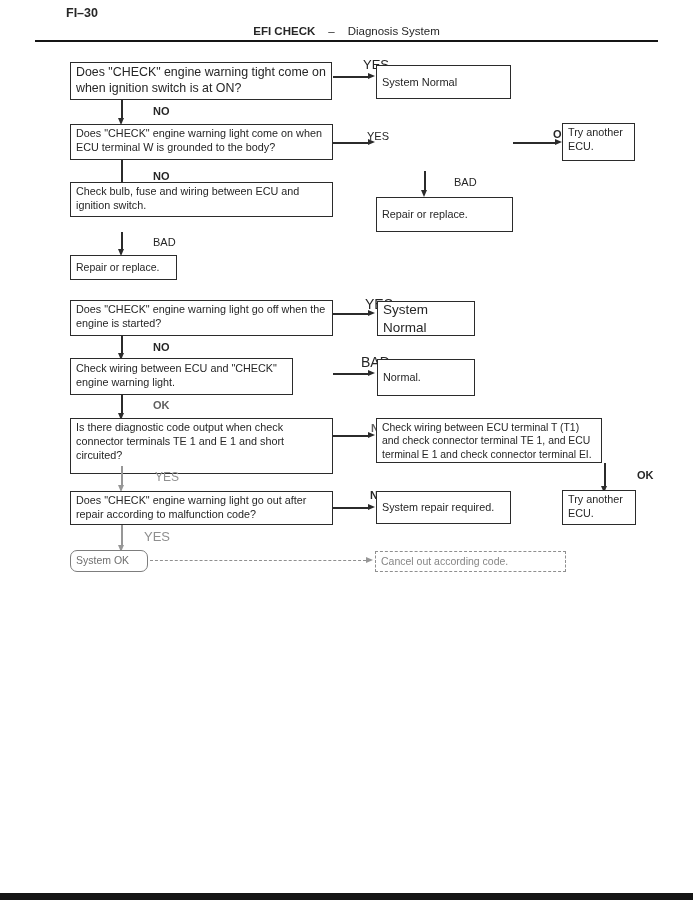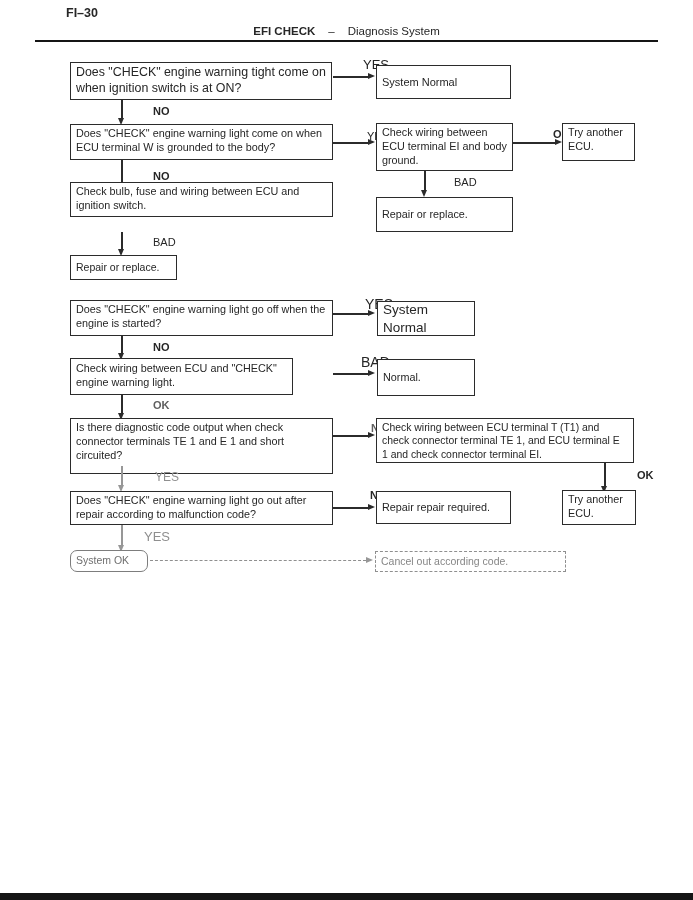--- a/index.html
+++ b/index.html
@@ -54,21 +54,20 @@
 
   <div class="ln" style="left:121px;top:100px;width:1.6px;height:19px;"></div>
   <div class="arr arr-d" style="left:118px;top:118px;"></div>
   <div class="lb b" style="left:129px;top:105px;">NO</div>
 
   <div class="bx" style="left:70px;top:124px;width:263px;height:36px;">Does "CHECK" engine warning light come on when ECU terminal W is grounded to the body?</div>
 
   <div class="lb" style="left:343px;top:130px;">YES</div>
   <div class="ln" style="left:333px;top:142px;width:36px;height:1.6px;"></div>
   <div class="arr arr-r" style="left:368px;top:139px;"></div>
-  <div class="bx" style="left:376px;top:123px;width:137px;height:48px;">Check wiring between ECU terminal EI and body ground.</div>
 
   <div class="lb b" style="left:529px;top:128px;">OK</div>
   <div class="ln" style="left:513px;top:142px;width:43px;height:1.6px;"></div>
   <div class="arr arr-r" style="left:555px;top:139px;"></div>
   <div class="bx" style="left:562px;top:123px;width:73px;height:38px;">Try another ECU.</div>
 
   <div class="ln" style="left:424px;top:171px;width:1.6px;height:20px;"></div>
   <div class="arr arr-d" style="left:421px;top:190px;"></div>
   <div class="lb" style="left:430px;top:176px;">BAD</div>
   <div class="bx flex" style="left:376px;top:197px;width:137px;height:35px;">Repair or replace.</div>
@@ -106,37 +105,37 @@
 
   <div class="ln" style="left:121px;top:395px;width:1.6px;height:20px;"></div>
   <div class="arr arr-d" style="left:118px;top:413px;"></div>
   <div class="lb b" style="left:129px;top:399px;color:#5f5f5f;">OK</div>
 
   <div class="bx" style="left:70px;top:418px;width:263px;height:56px;">Is there diagnostic code output when check connector terminals TE 1 and E 1 and short circuited?</div>
 
   <div class="lb b" style="left:347px;top:422px;color:#5f5f5f;">NO</div>
   <div class="ln" style="left:333px;top:435px;width:36px;height:1.6px;"></div>
   <div class="arr arr-r" style="left:368px;top:432px;"></div>
-  <div class="bx" style="left:376px;top:418px;width:258px;height:45px;font-size:10.4px;">Check wiring between ECU terminal T (T1) and check connector terminal TE 1, and ECU terminal E 1 and check connector terminal EI.</div>
+  <div class="bx" style="left:376px;top:418px;width:226px;height:45px;font-size:10.4px;">Check wiring between ECU terminal T (T1) and check connector terminal TE 1, and ECU terminal E 1 and check connector terminal EI.</div>
 
   <div class="ln" style="left:604px;top:463px;width:1.6px;height:25px;"></div>
   <div class="arr arr-d" style="left:601px;top:486px;"></div>
   <div class="lb b" style="left:613px;top:469px;">OK</div>
   <div class="bx" style="left:562px;top:490px;width:74px;height:35px;">Try another ECU.</div>
 
   <div class="ln gyl" style="left:121px;top:466px;width:1.6px;height:21px;"></div>
   <div class="arr arr-d gya" style="left:118px;top:485px;"></div>
   <div class="lb gy" style="left:131px;top:470px;font-size:12px;">YES</div>
 
   <div class="bx" style="left:70px;top:491px;width:263px;height:34px;">Does "CHECK" engine warning light go out after repair according to malfunction code?</div>
 
   <div class="lb b" style="left:346px;top:489px;">NO</div>
   <div class="ln" style="left:333px;top:507px;width:36px;height:1.6px;"></div>
   <div class="arr arr-r" style="left:368px;top:504px;"></div>
-  <div class="bx flex" style="left:376px;top:491px;width:135px;height:33px;">Repair repair required.</div>
+  <div class="bx flex" style="left:376px;top:491px;width:135px;height:33px;">System repair required.</div>
 
   <div class="ln gyl" style="left:121px;top:525px;width:1.6px;height:22px;"></div>
   <div class="arr arr-d gya" style="left:118px;top:545px;"></div>
   <div class="lb gy" style="left:120px;top:529px;font-size:13px;">YES</div>
 
   <div class="bx flex fadebx" style="left:70px;top:550px;width:78px;height:22px;font-size:10.5px;border-radius:7px;">System OK</div>
 
   <div class="dashln" style="left:150px;top:560px;width:216px;"></div>
   <div class="arr arr-r gya" style="left:366px;top:557px;"></div>
   <div class="bx flex dashbx" style="left:375px;top:551px;width:191px;height:21px;font-size:10.5px;">Cancel out according code.</div>

